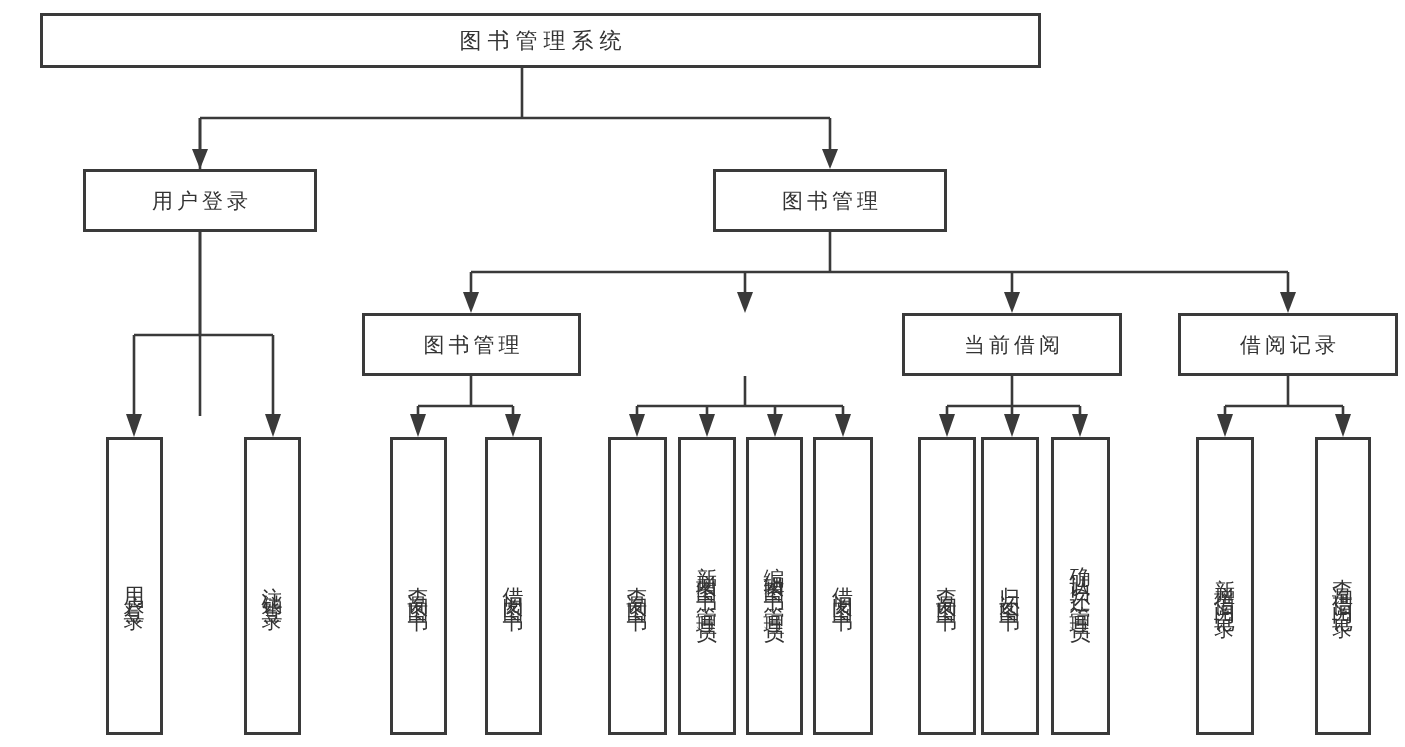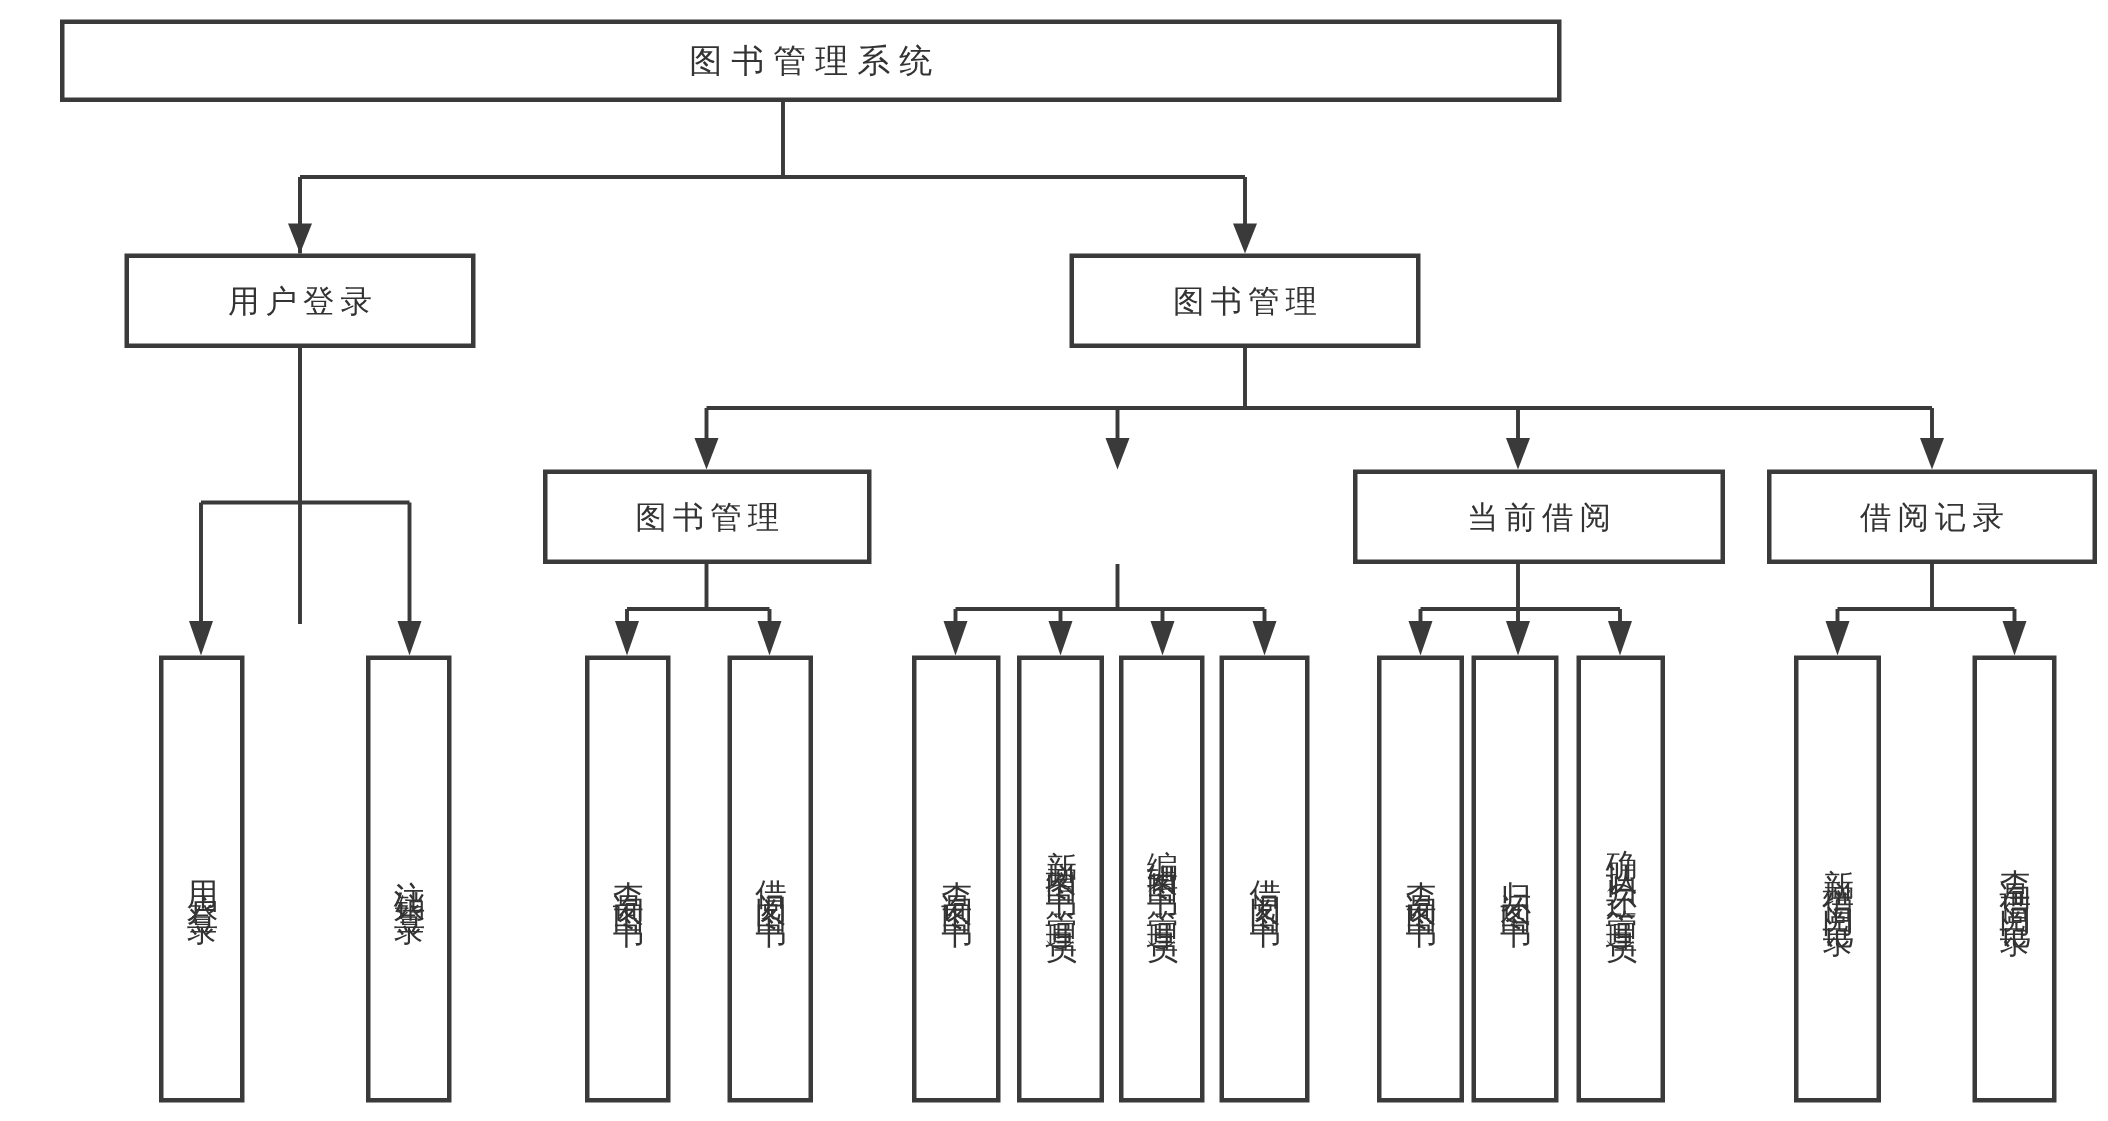--- a/index.html
+++ b/index.html
@@ -55,21 +55,21 @@
     text-indent: 0;
     line-height: 1;
     font-size: 21px;
   }
   
   .n-root      { left:  22px; top:  13px; width: 1001px; height: 55px; margin-left: 18px; }
   .n-login     { left:  83px; top: 169px; width: 234px; height: 63px; }
   .n-bookmgmt  { left: 713px; top: 169px; width: 234px; height: 63px; }
   .n-newrec    { left: 362px; top: 313px; width: 219px; height: 63px; }
   .n-borrow    { left: 635px; top: 313px; width: 220px; height: 63px; }
-  .n-current   { left: 902px; top: 313px; width: 248px; height: 63px; font-family: Liberation Serif, serif; }
+  .n-current   { left: 902px; top: 313px; width: 220px; height: 63px; font-family: Liberation Serif, serif; }
   .n-records   { left:1178px; top: 313px; width: 220px; height: 63px; }
   .l-1  { left: 106px; top: 437px; width: 57px; height: 298px; }
   .l-2  { left: 244px; top: 437px; width: 57px; height: 298px; }
   .l-3  { left: 390px; top: 437px; width: 57px; height: 298px; }
   .l-4  { left: 485px; top: 437px; width: 57px; height: 298px; }
   .l-5  { left: 608px; top: 437px; width: 59px; height: 298px; }
   .l-6  { left: 678px; top: 437px; width: 58px; height: 298px; }
   .l-7  { left: 746px; top: 437px; width: 57px; height: 298px; }
   .l-8  { left: 813px; top: 437px; width: 60px; height: 298px; }
   .l-9  { left: 918px; top: 437px; width: 58px; height: 298px; }

